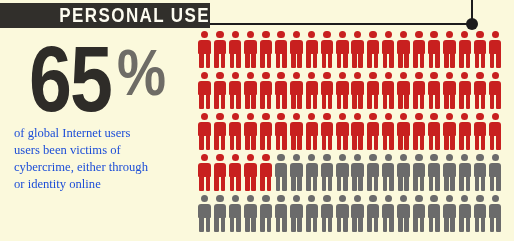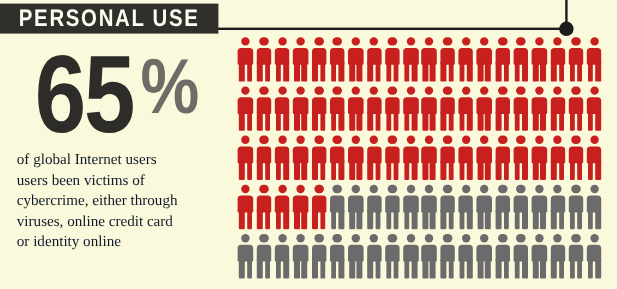--- a/index.html
+++ b/index.html
@@ -51,21 +51,22 @@
   
   .banner {
     position: absolute;
     left: 0px;
     top: 3px;
     width: 182px;
     height: 25px;
     background: #312f2b;
     display: flex;
     align-items: center;
-    justify-content: center;
+    justify-content: flex-end;
+    padding-left: 28px;
   }
   .banner-label {
     color: #fdfcf0;
     font-family: "Liberation Sans", sans-serif;
     font-size: 17px;
     font-weight: bold;
     letter-spacing: 1.4px;
     transform: scaleY(1.18);
     white-space: nowrap;
   }
@@ -101,21 +102,21 @@
     color: #6e6c66;
     transform: scaleY(1.12) scaleX(0.95);
     transform-origin: left top;
     display: inline-block;
     margin-left: 1px;
     margin-top: 4px;
   }
   .stat-caption {
     font-family: "Liberation Serif", serif;
     font-size: 12.6px;
-    color: #0f172a;
+    color: #1d4ed8;
     line-height: 1.34;
     margin-top: 16px;
     padding: 0 14px;
   }
   .stat-caption div {
     white-space: nowrap;
   }
 
   
   .pictogram {
@@ -186,21 +187,20 @@
 
   <div class="stat-block">
     <div class="stat-figure">
       <span class="stat-number">65</span>
       <span class="stat-unit">%</span>
     </div>
     <div class="stat-caption">
       <div>of global Internet users</div>
       <div>users been victims of</div>
       <div>cybercrime, either through</div>
-      <div>viruses, online credit card</div>
       <div>or identity online</div>
     </div>
   </div>
 
   <div class="pictogram" id="pictogram">
       <div class="pictogram-row">
         <div class="figure is-red">
           <span class="head"></span>
           <span class="body"></span>
           <span class="leg-l"></span>

